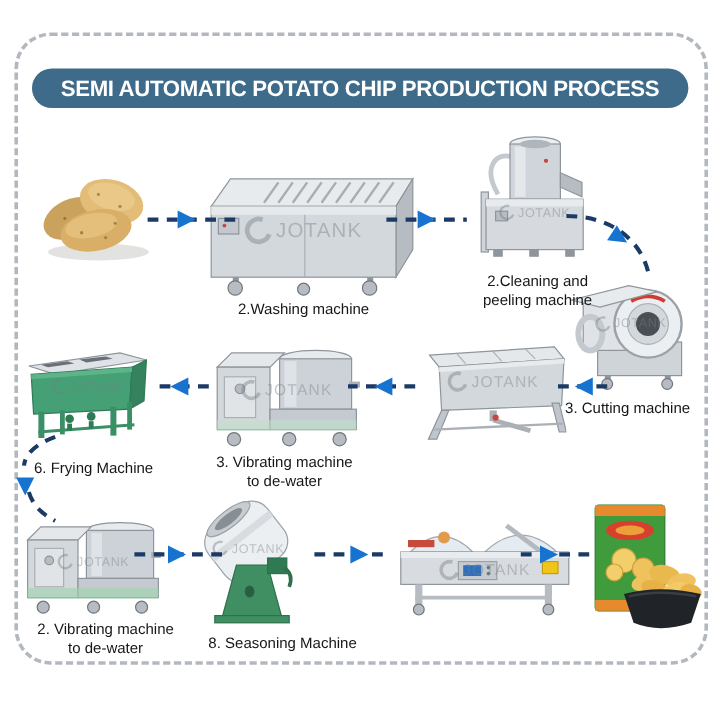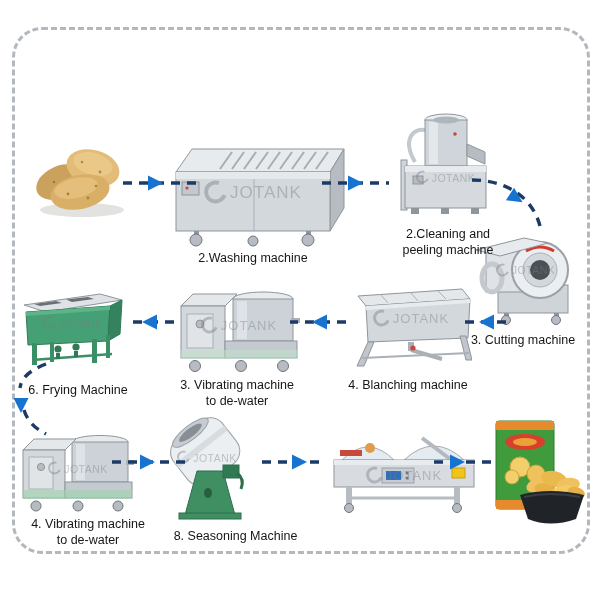--- a/index.html
+++ b/index.html
@@ -32,20 +32,21 @@
   .dash{fill:none;stroke:#1c3a66;stroke-width:3.4;stroke-dasharray:9 7;}
   .head{fill:#1673cf;}
 </style>
 </head>
 <body>
 
 <div id="stage">
 
   <div class="frame"></div>
 
+  <div class="banner">SEMI AUTOMATIC POTATO CHIP PRODUCTION PROCESS</div>
 
   <div class="mach" style="left:30px;top:138px;width:100px;height:82px">
     <svg viewBox="0 0 100 82">
       <ellipse cx="52" cy="72" rx="42" ry="7" fill="#e2e2e0"></ellipse>
       <ellipse cx="30" cy="44" rx="25" ry="16" fill="#caa25e" transform="rotate(-24 30 44)"></ellipse>
       <ellipse cx="63" cy="30" rx="27" ry="18" fill="#e3bd78" transform="rotate(16 63 30)"></ellipse>
       <ellipse cx="63" cy="26" rx="20" ry="11" fill="#eccd8e" transform="rotate(16 63 26)" opacity=".7"></ellipse>
       <ellipse cx="50" cy="54" rx="30" ry="17" fill="#d9ae66" transform="rotate(-12 50 54)"></ellipse>
       <ellipse cx="46" cy="50" rx="22" ry="10" fill="#e6c382" transform="rotate(-12 46 50)" opacity=".8"></ellipse>
       <circle cx="38" cy="56" r="1.4" fill="#a8813f"></circle>
@@ -288,25 +289,24 @@
       </g>
       <path d="M28,80 Q58,72 92,80 L84,104 Q58,113 36,104 Z" fill="#202327"></path>
       <path d="M32,82 Q58,76 88,82" fill="none" stroke="#3a3e44" stroke-width="2"></path>
     </svg>
   </div>
 
   <div class="lbl" style="left:163px;top:250px;width:180px">2.Washing machine</div>
   <div class="lbl" style="left:383px;top:226px;width:130px">2.Cleaning and
 peeling machine</div>
   <div class="lbl" style="left:448px;top:332px;width:150px">3. Cutting machine</div>
-  <div class="lbl" style="left:333px;top:377px;width:150px">4.  Blanching machine</div>
   <div class="lbl" style="left:162px;top:377px;width:150px">3. Vibrating machine
 to de-water</div>
   <div class="lbl" style="left:8px;top:382px;width:140px">6. Frying Machine</div>
-  <div class="lbl" style="left:13px;top:516px;width:150px">4. Vibrating machine
+  <div class="lbl" style="left:13px;top:516px;width:150px">2. Vibrating machine
 to de-water</div>
   <div class="lbl" style="left:158px;top:528px;width:155px">8. Seasoning Machine</div>
 
   <svg class="overlay" viewBox="0 0 600 600">
     <g>
       <path class="dash" d="M123,183 H203"></path>
       <polygon class="head" points="0,-7.5 15,0 0,7.5" transform="translate(148,183)"></polygon>
     </g>
     <g>
       <path class="dash" d="M322,183 H389"></path>

